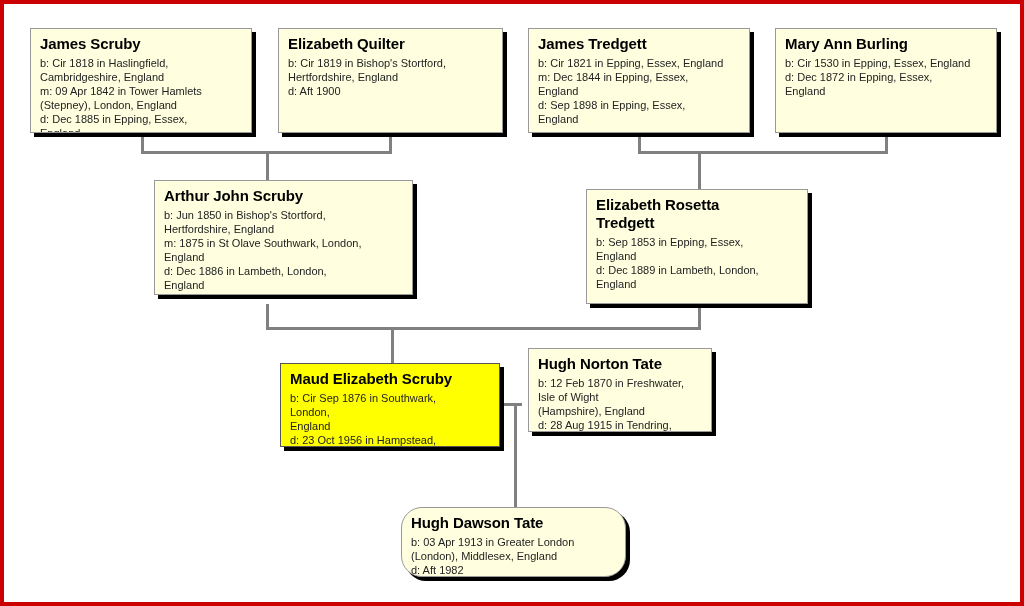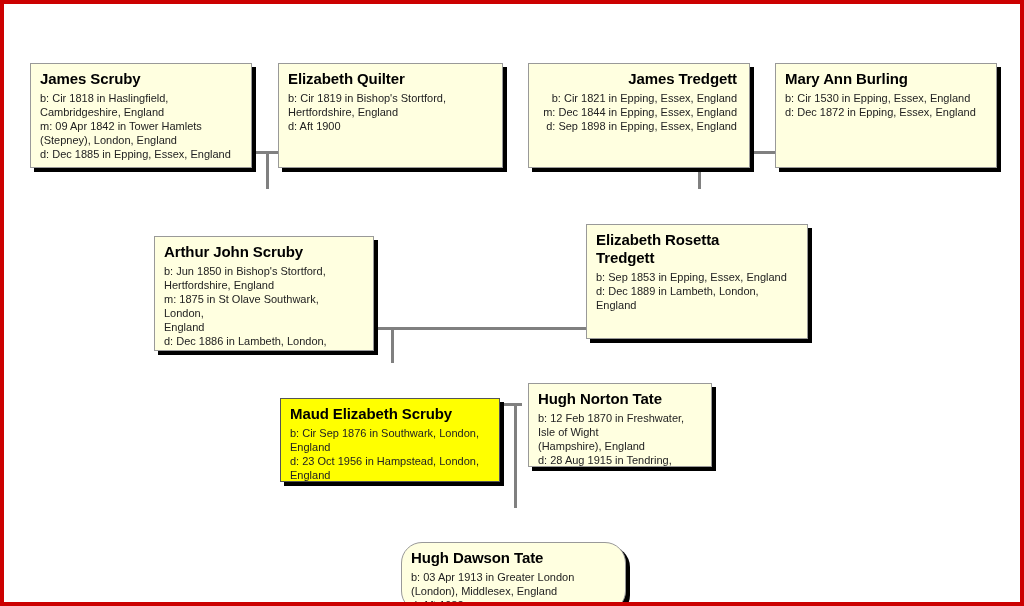--- a/index.html
+++ b/index.html
@@ -25,23 +25,22 @@
   .line.h { height: 3px; }
   .line.v { width: 3px; }
 
   
   .node {
     position: absolute;
     box-sizing: border-box;
     background: #ffffe0;
     border: 1px solid #999999;
     box-shadow: 4px 4px 0 0 #000000;
-    padding: 6px 12px 6px 9px;
+    padding: 6px 24px 6px 9px;
     overflow: hidden;
-    margin-top: 35px;
   }
   .node.highlight {
     background: #ffff00;
     border: 1px solid #555555;
   }
   .node .name {
     font-size: 15px;
     font-weight: bold;
     color: #000000;
     line-height: 18px;
@@ -88,34 +87,34 @@
     <p class="fact">d: Dec 1885 in Epping, Essex, England</p>
   </div>
 
   <div class="node" style="left:274px; top:24px; width:225px; height:105px;">
     <p class="name">Elizabeth Quilter</p>
     <p class="fact">b: Cir 1819 in Bishop's Stortford,
 Hertfordshire, England</p>
     <p class="fact">d: Aft 1900</p>
   </div>
 
-  <div class="node" style="left:524px; top:24px; width:222px; height:105px;text-align:right;">
+  <div class="node" style="left:524px; top:24px; width:222px; height:105px;">
     <p class="name">James Tredgett</p>
     <p class="fact">b: Cir 1821 in Epping, Essex, England</p>
     <p class="fact">m: Dec 1844 in Epping, Essex, England</p>
     <p class="fact">d: Sep 1898 in Epping, Essex, England</p>
   </div>
 
   <div class="node" style="left:771px; top:24px; width:222px; height:105px;">
     <p class="name">Mary Ann Burling</p>
     <p class="fact">b: Cir 1530 in Epping, Essex, England</p>
     <p class="fact">d: Dec 1872 in Epping, Essex, England</p>
   </div>
 
-  <div class="node" style="left:150px; top:197px; width:220px; height:115px;">
+  <div class="node" style="left:150px; top:176px; width:259px; height:115px;">
     <p class="name">Arthur John Scruby</p>
     <p class="fact">b: Jun 1850 in Bishop's Stortford,
 Hertfordshire, England</p>
     <p class="fact">m: 1875 in St Olave Southwark, London,
 England</p>
     <p class="fact">d: Dec 1886 in Lambeth, London,
 England</p>
   </div>
 
   <div class="node" style="left:582px; top:185px; width:222px; height:115px;">

